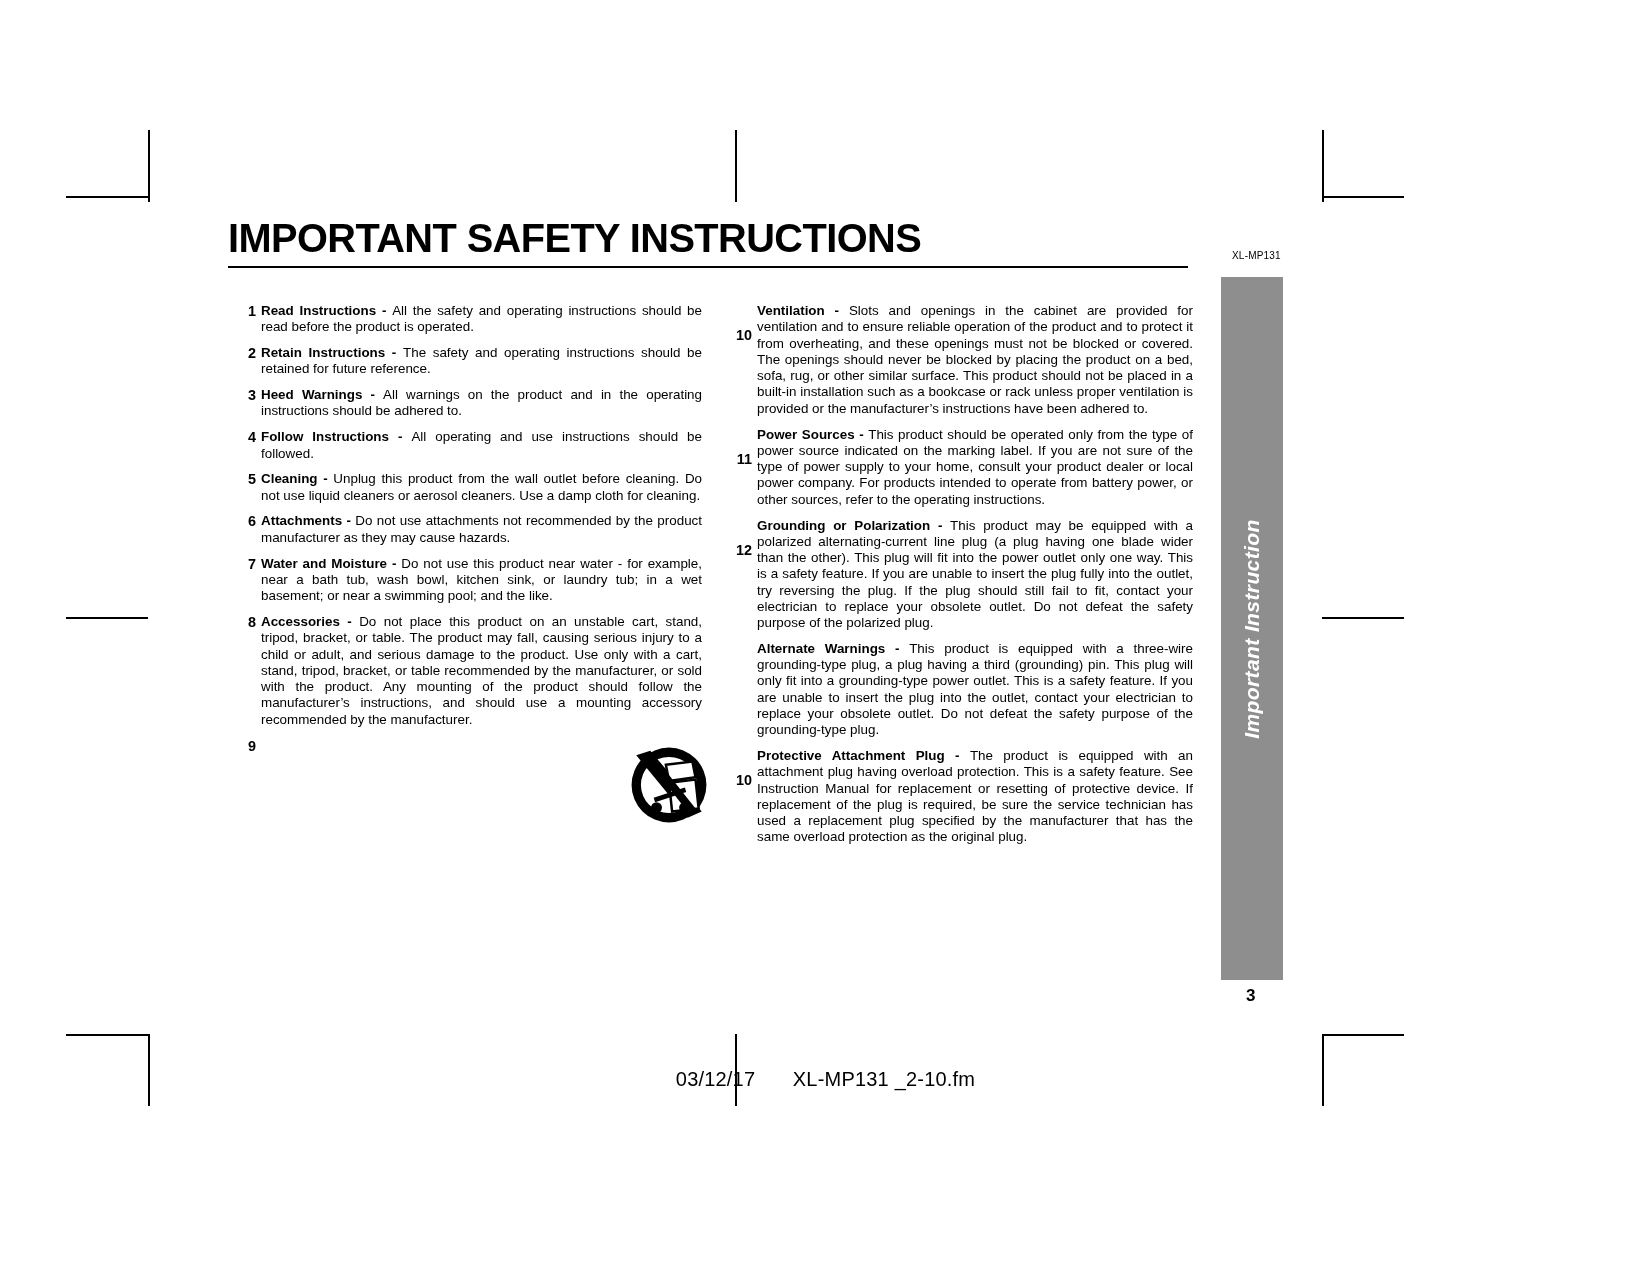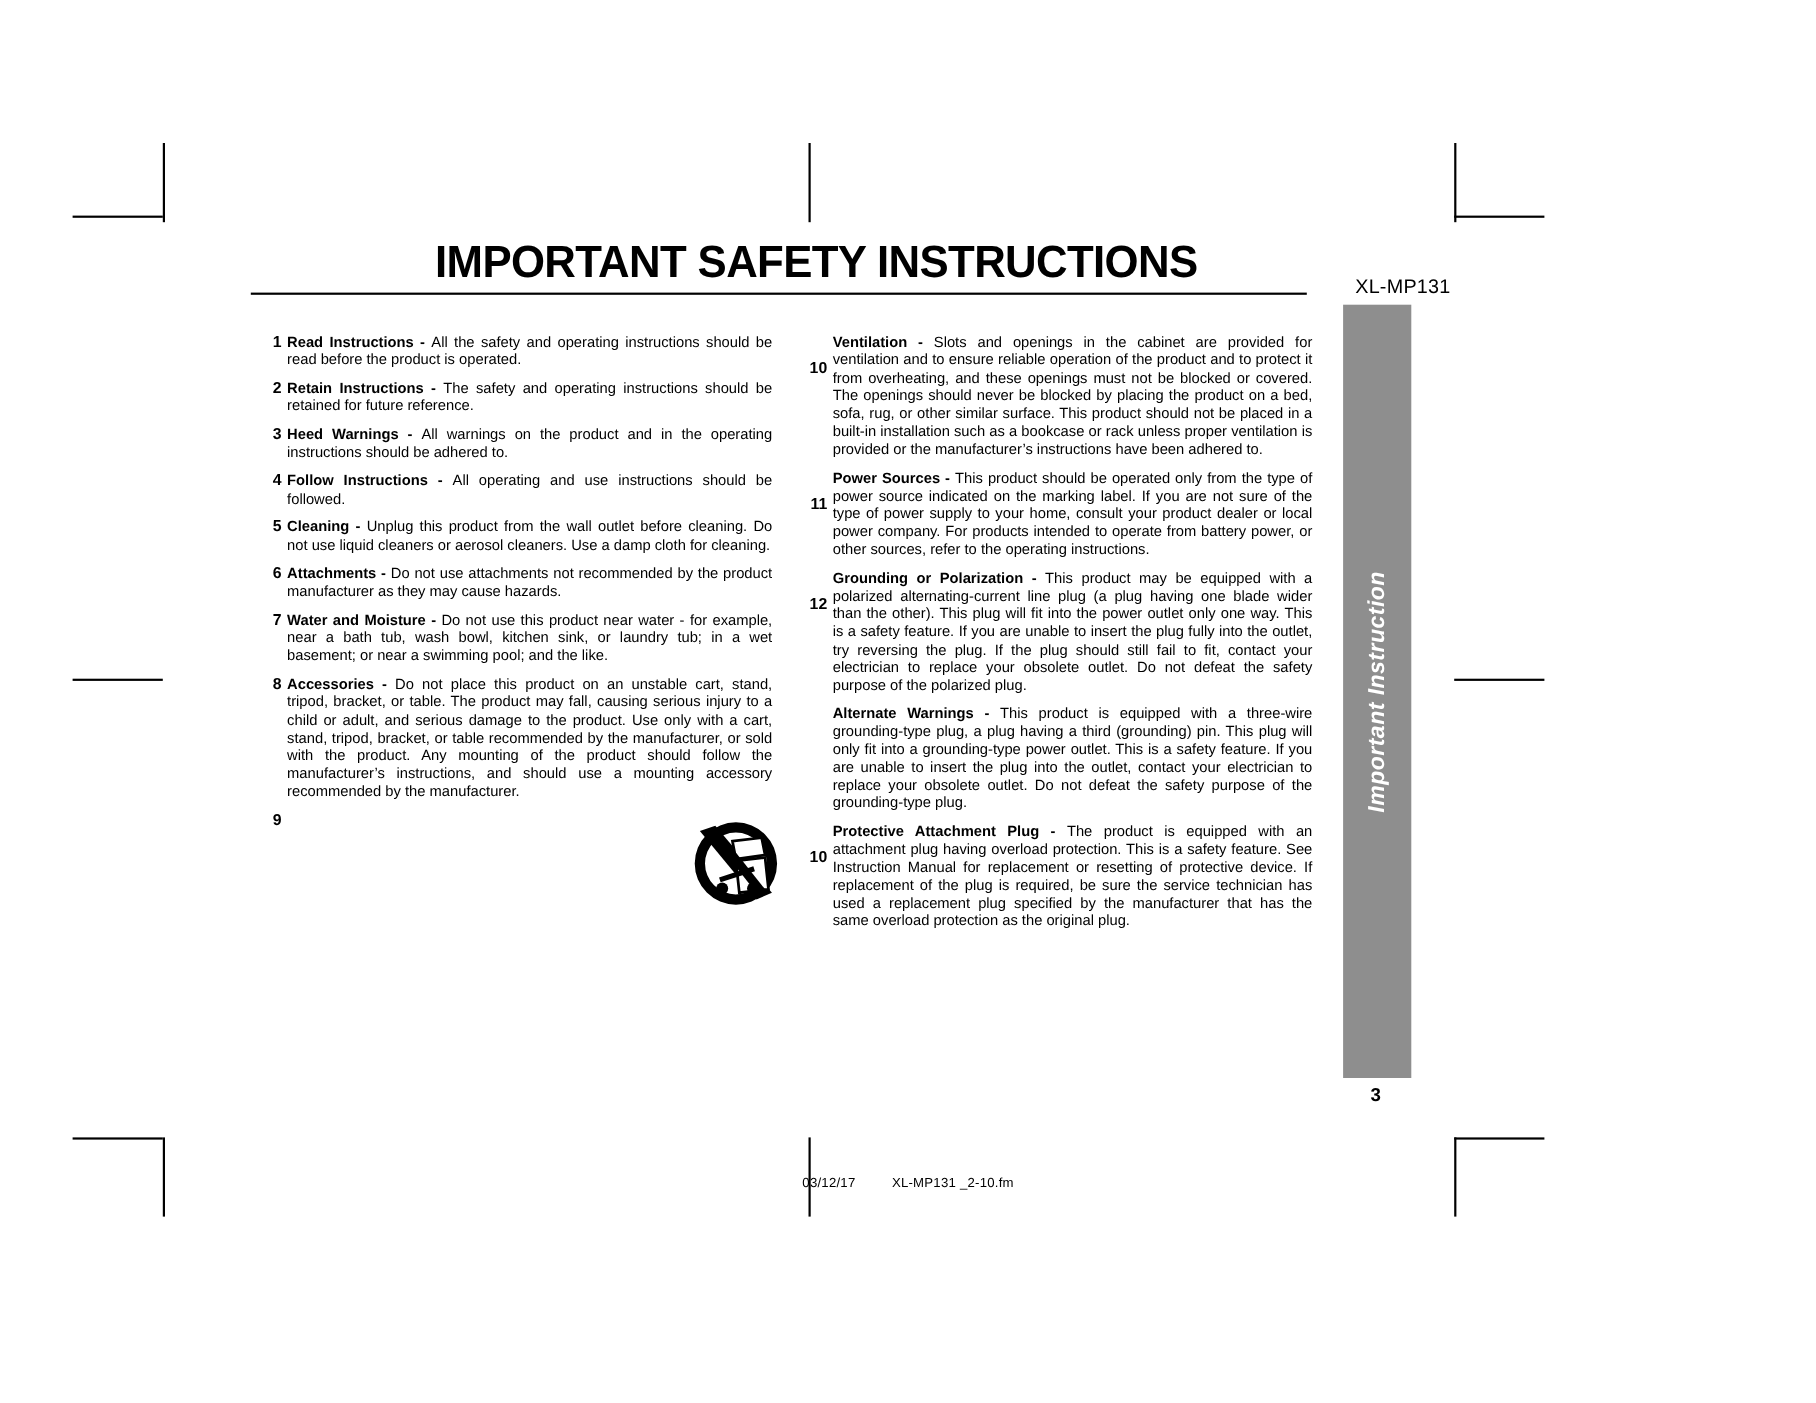--- a/index.html
+++ b/index.html
@@ -32,42 +32,41 @@
     width: 1651px;
     height: 1275px;
   }
 
   
   .title-block {
     position: absolute;
     left: 228px;
     top: 218px;
     width: 1060px;
-    text-align: center;
   }
   .doc-title {
     font-size: 41px;
     font-weight: bold;
     letter-spacing: -0.6px;
     line-height: 1.0;
     margin: 0;
     padding: 0 0 7px 0;
     font-family: "Liberation Sans", sans-serif;
     transform: scaleX(0.97);
     transform-origin: left center;
   }
   .title-rule {
     border-top: 2.5px solid #000;
     width: 960px;
   }
   .model-code {
     position: absolute;
     left: 1232px;
     top: 250px;
-    font-size: 18px;
+    font-size: 10px;
     letter-spacing: 0.2px;
     white-space: nowrap;
   }
 
   
   .columns {
     position: absolute;
     left: 243px;
     top: 303px;
     width: 950px;
@@ -157,21 +156,21 @@
     font-weight: bold;
   }
 
   
   .footer {
     position: absolute;
     left: 0;
     top: 1068px;
     width: 1651px;
     text-align: center;
-    font-size: 12px;
+    font-size: 20px;
     letter-spacing: 0.2px;
   }
   .footer .gap { display: inline-block; width: 26px; }
 </style>
 </head>
 <body>
 
 <div class="page">
 
   <div class="crop-mark crop-v" style="left:148px; top:130px; height:72px;"></div>

